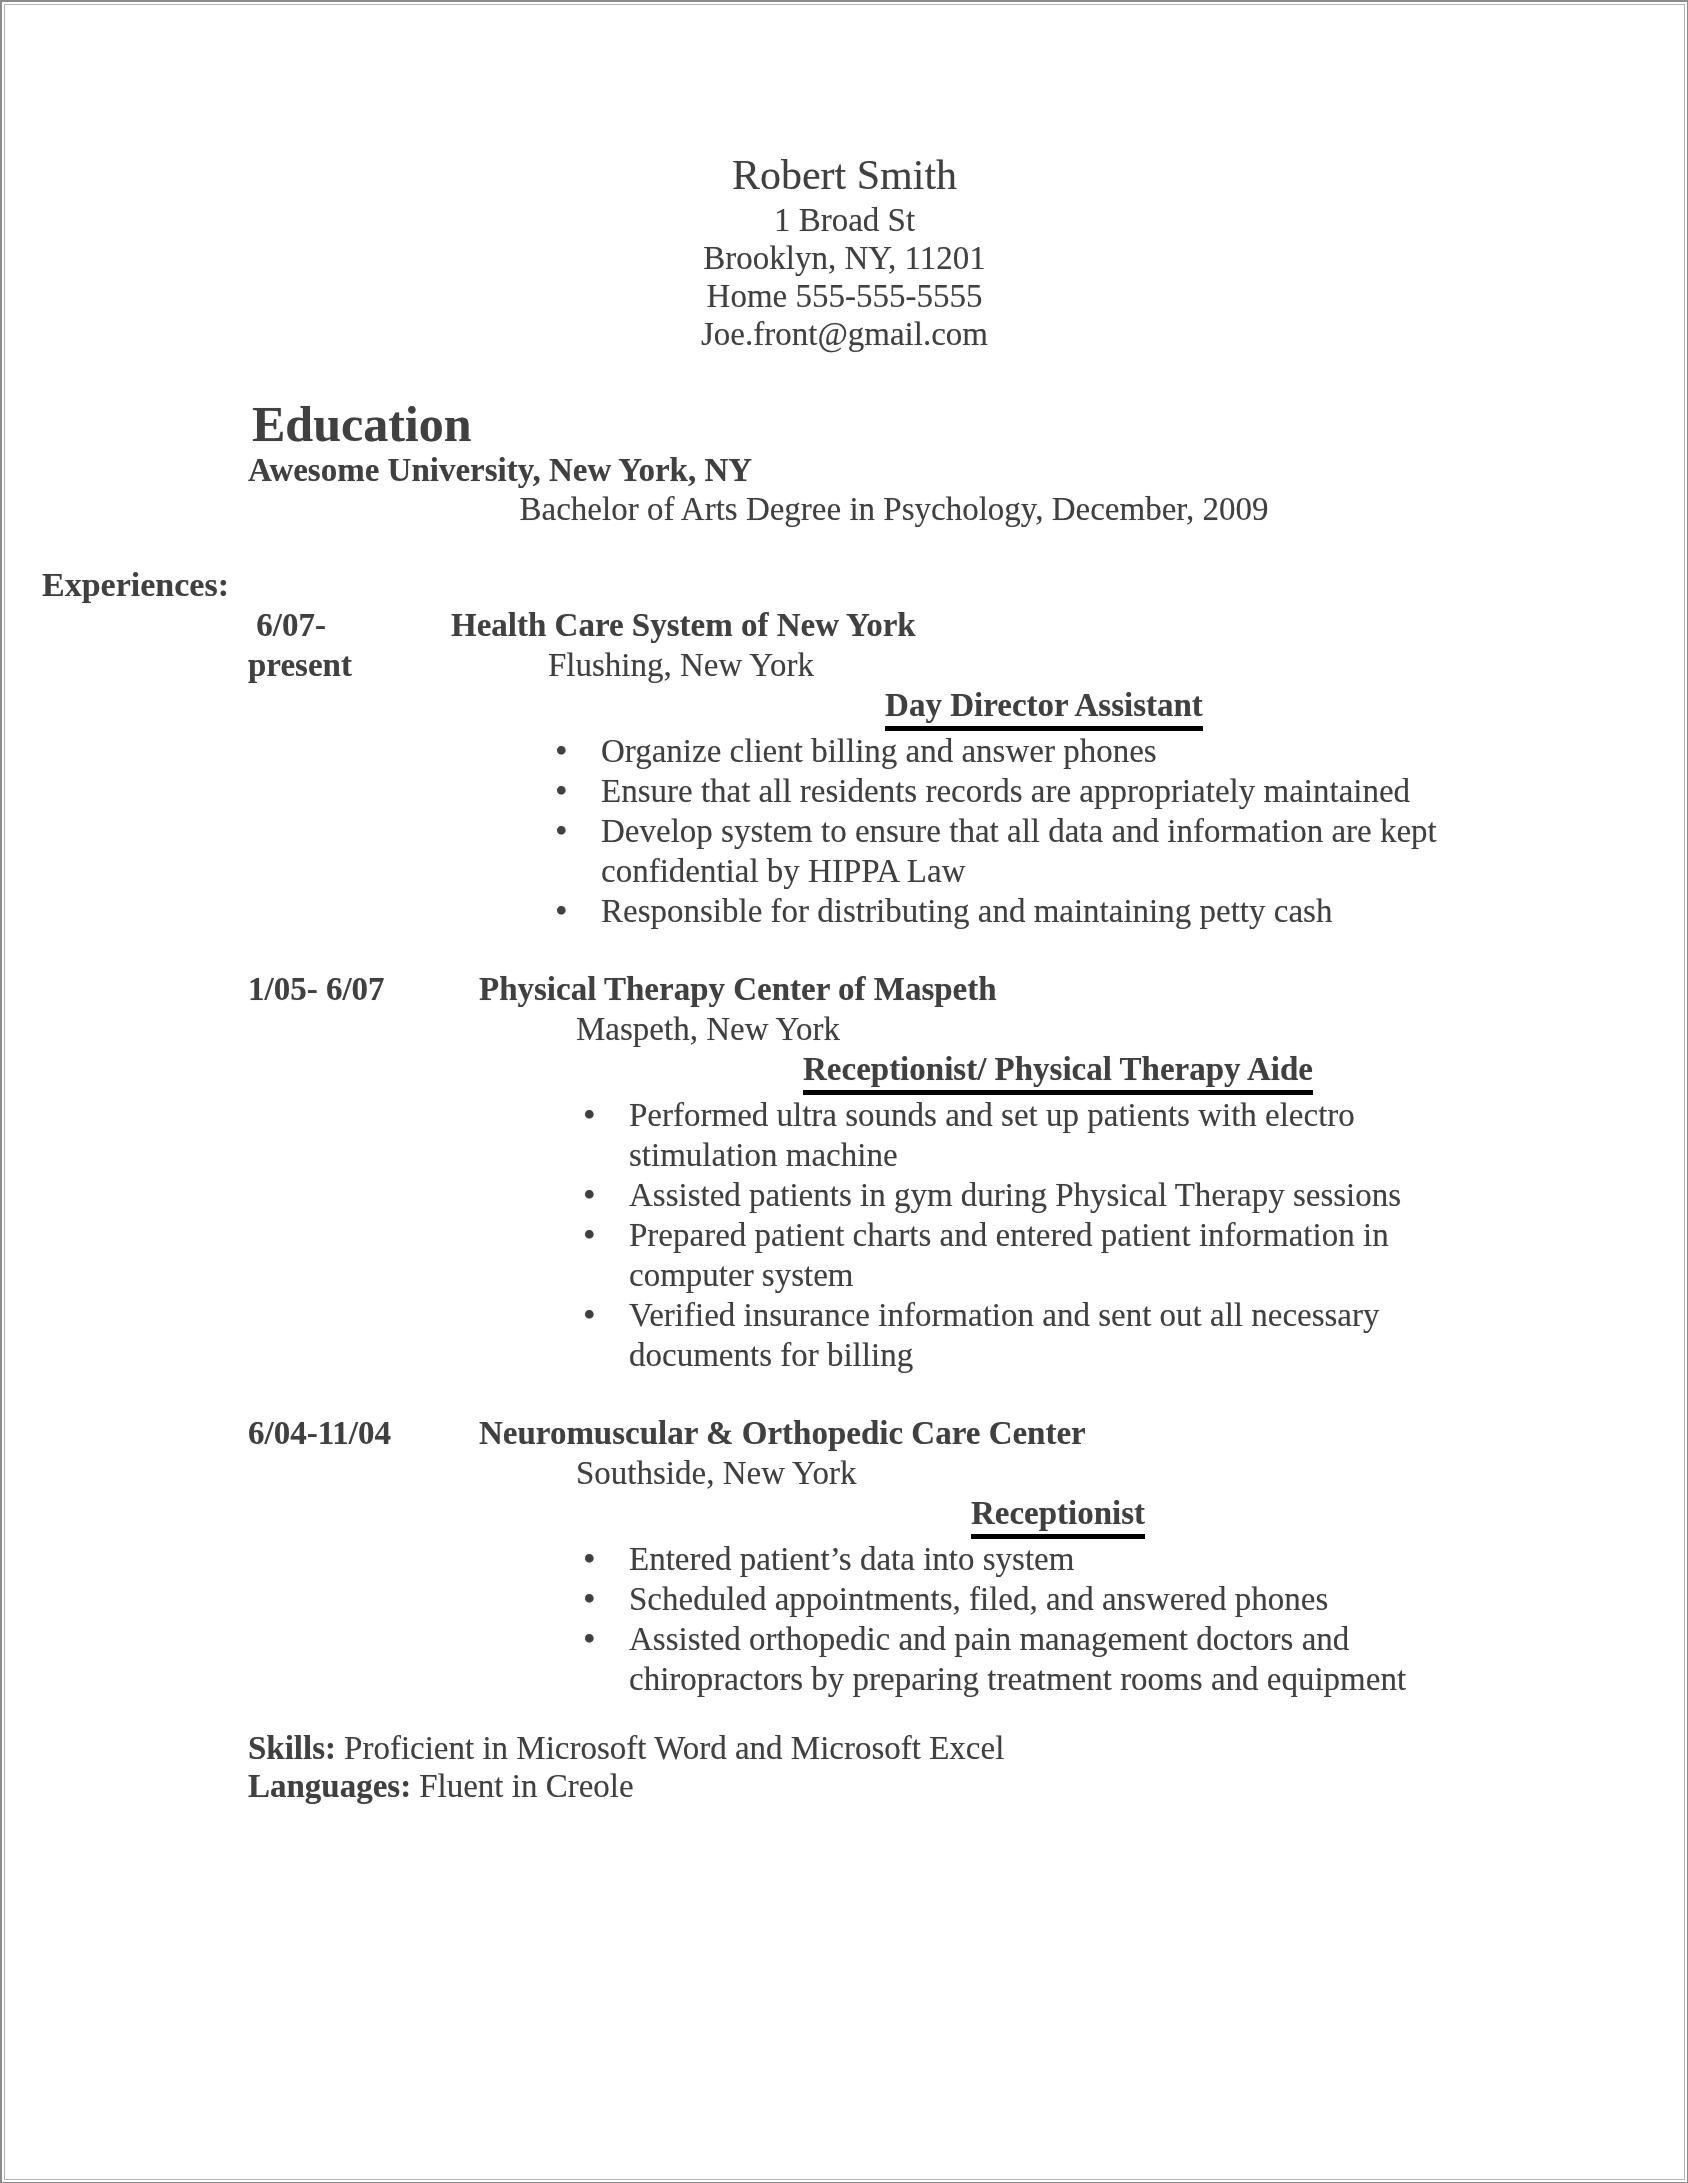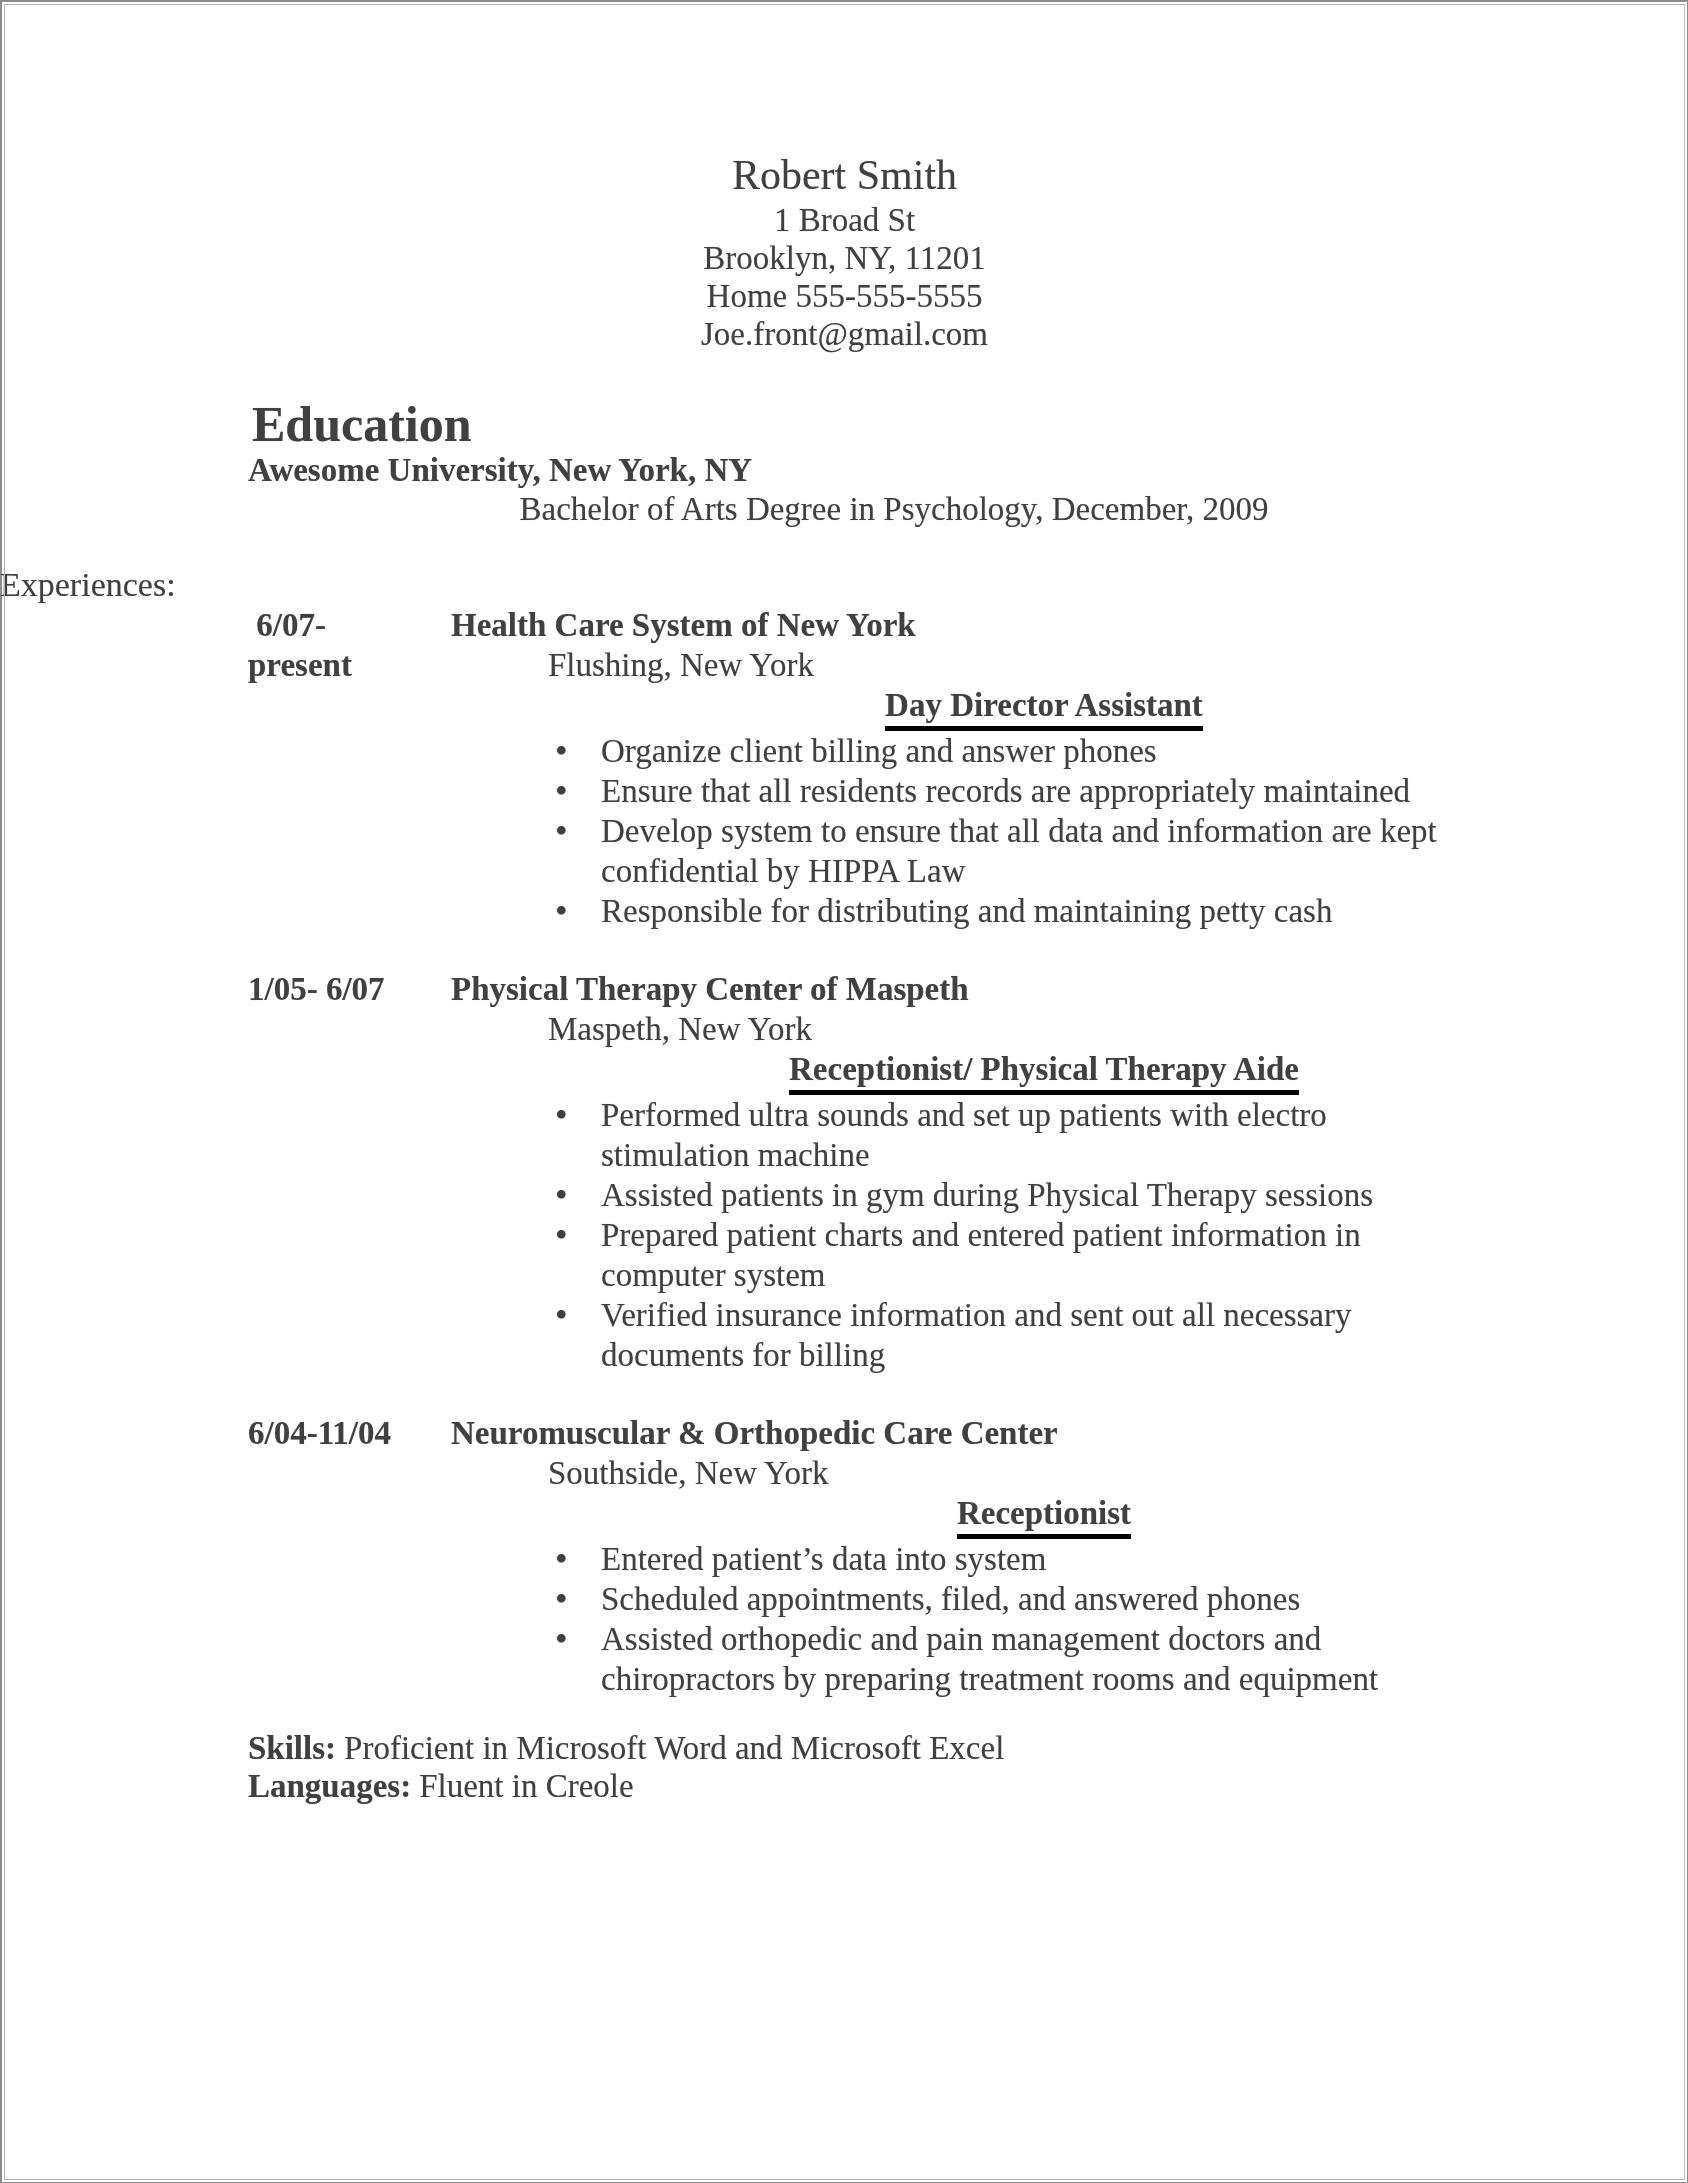--- a/index.html
+++ b/index.html
@@ -32,25 +32,25 @@
   .addr-line { font-size: 33px; line-height: 38px; }
 
   
   .lmargin { margin-left: 248px; margin-right: 149px; }
 
   .education { margin-top: 48px; }
   .edu-heading { margin: 4px; font-size: 50px; line-height: 46px; font-weight: 700; }
   .school { font-weight: 700; line-height: 39px; }
   .degree { line-height: 39px; text-align: center; }
 
-  .exp-heading { margin: 36px 0 0 0; font-size: 34px; line-height: 40px; font-weight: 400; }
+  .exp-heading { margin: 36px 0 0 0; font-size: 34px; line-height: 40px; font-weight: 700; padding-left: 42px; }
 
   
   .entry { display: flex; line-height: 40px; }
-  .entry + .entry { margin-top: 38px; }
+  .entry + .entry { margin-top: 38px; gap: 28px; }
   .dates {
     flex: none;
     width: 203px;
     font-weight: 700;
     white-space: pre-wrap;
   }
   .entry-main { flex: 1; min-width: 0; }
   .company { font-weight: 700; }
   .entry-sub { margin-left: 97px; }
   .title-line { font-weight: 700; text-align: center; }

